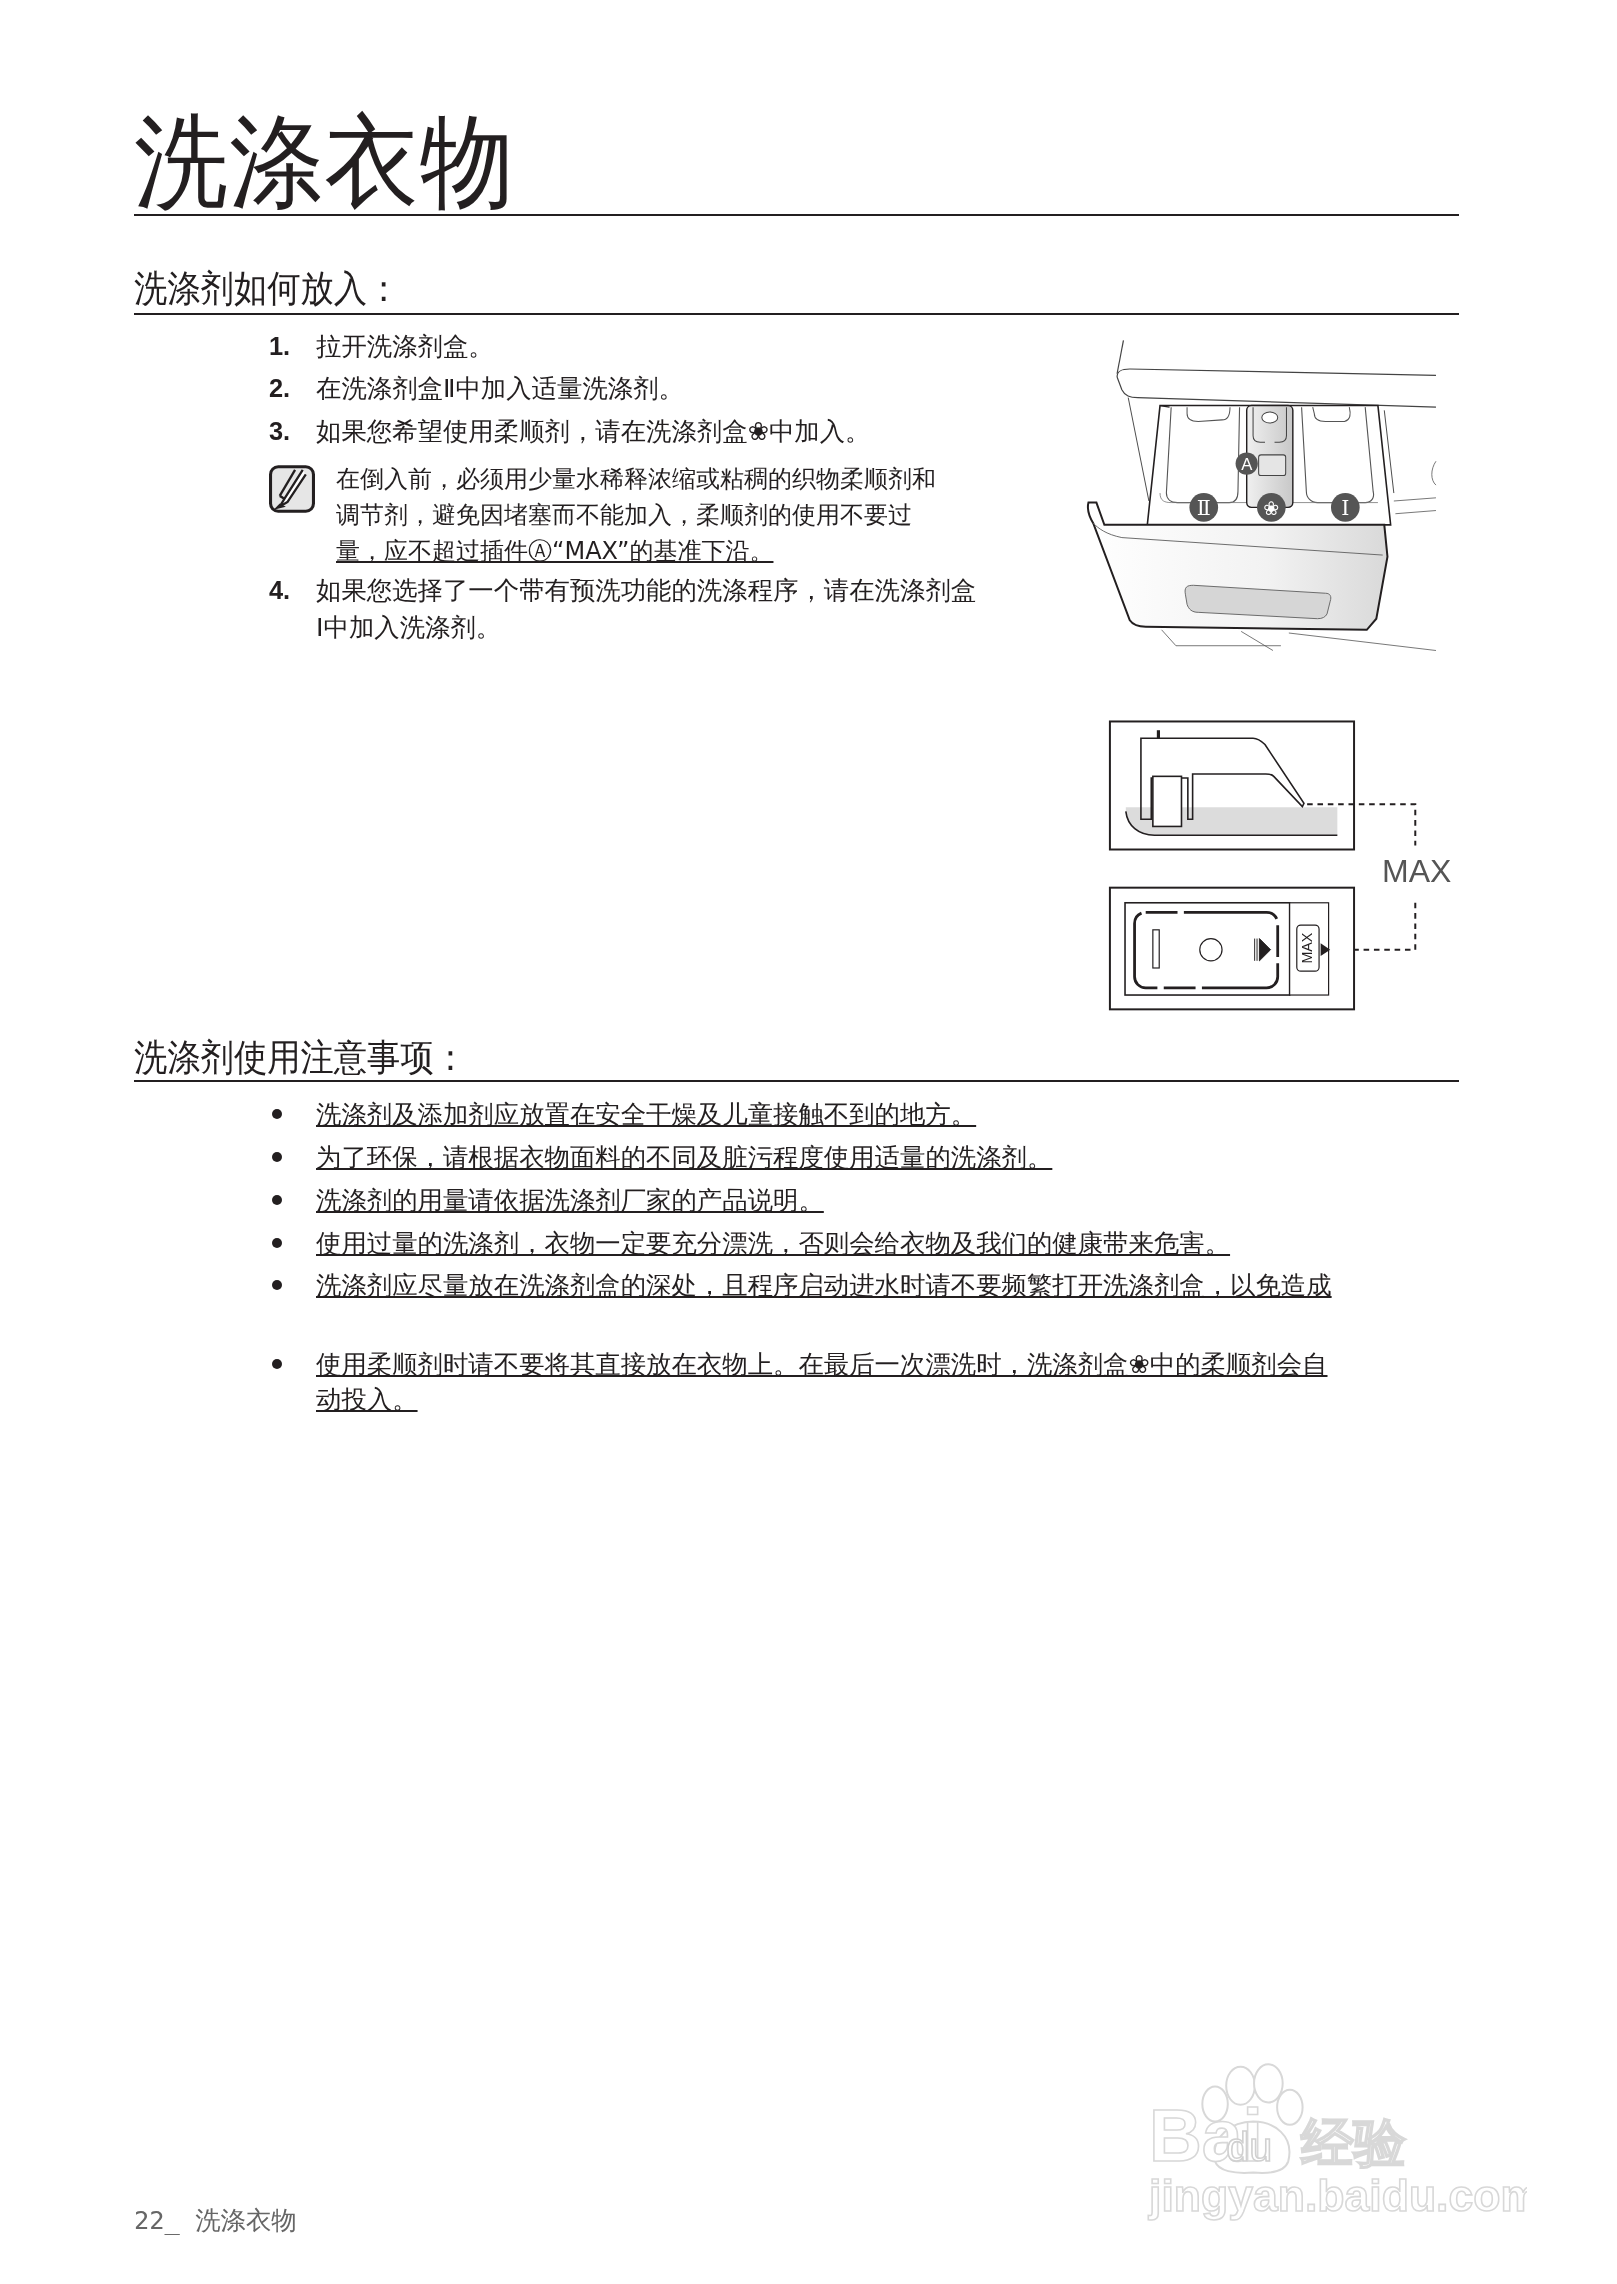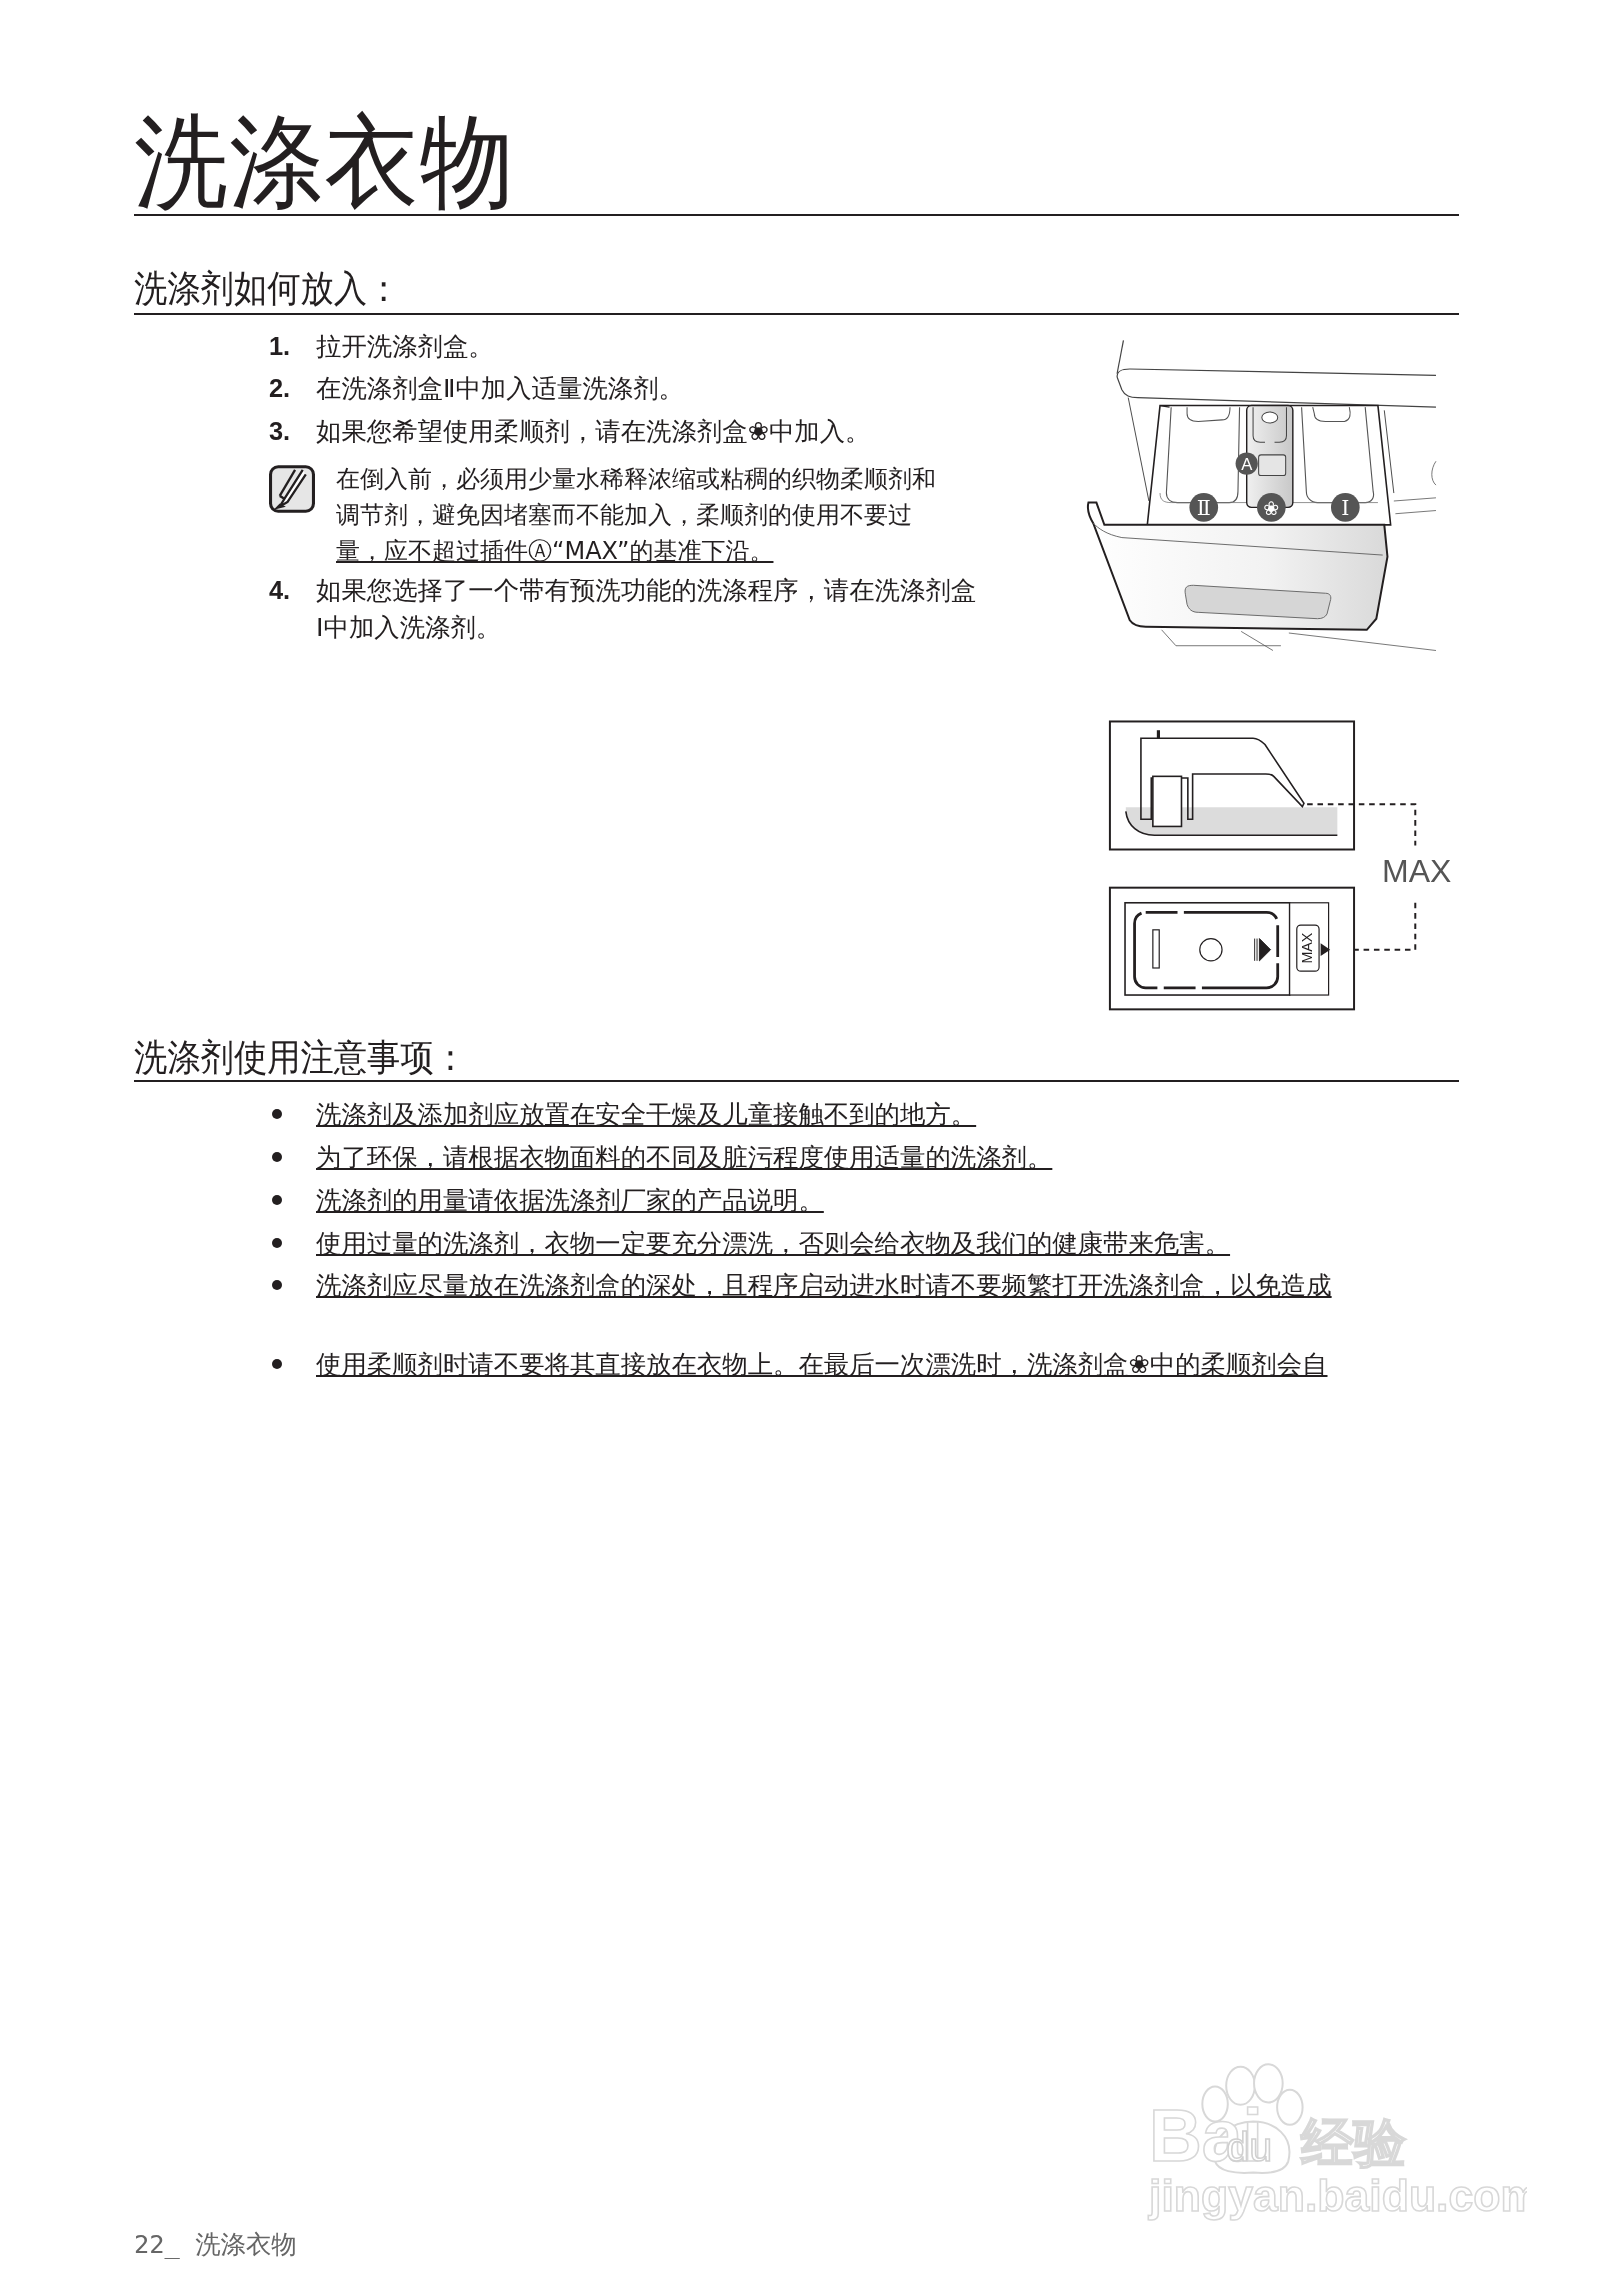--- a/index.html
+++ b/index.html
@@ -13,21 +13,21 @@
   .step .num { position:absolute; left:0; top:0; font-family:"Liberation Sans",sans-serif; font-weight:bold; font-size:25.4px; }
   .step .txt { position:absolute; left:47px; top:0; }
   .step .line { display:block; height:37px; }
   .note { left:269px; top:461px; }
   .note-icon { position:absolute; left:0; top:4px; width:46px; height:48px; }
   .note-text { position:absolute; left:67px; top:0; font-size:24px; line-height:36px; white-space:nowrap; }
   .bullet { left:269px; font-size:25.4px; line-height:35px; white-space:nowrap; }
   .bullet .dot { position:absolute; left:3.2px; top:12px; width:10.3px; height:10.3px; border-radius:50%; background:#231f20; }
   .bullet .txt { position:absolute; left:47px; top:0; }
   .bullet .line { display:block; height:35px;text-decoration:underline; }
-  .footer { left:134px; top:2204px; font-size:25.4px; color:#666666; white-space:nowrap; font-family:"DejaVu Sans Mono","Liberation Mono",monospace;margin-top:24px; }
+  .footer { left:134px; top:2204px; font-size:25.4px; color:#666666; white-space:nowrap; font-family:"DejaVu Sans Mono","Liberation Mono",monospace; }
   .watermark { left:1145px; top:2042px; width:382px; height:183px; }
   .max-label { left:1382px; top:853px; font-size:32px; color:#555555; font-family:"Liberation Sans",sans-serif; }
 </style>
 </head>
 <body>
 
 <div class="abs page-title">洗涤衣物</div>
 <div class="abs rule" style="top:214px;"></div>
 
 <div class="abs section-heading" style="top:266px;">洗涤剂如何放入：</div>
@@ -190,20 +190,21 @@
 <div class="abs bullet" style="top:1268px;">
   <span class="dot"></span>
   <span class="txt">
     <span class="line">洗涤剂应尽量放在洗涤剂盒的深处，且程序启动进水时请不要频繁打开洗涤剂盒，以免造成</span>
   </span>
 </div>
 <div class="abs bullet" style="top:1347px;">
   <span class="dot"></span>
   <span class="txt">
     <span class="line">使用柔顺剂时请不要将其直接放在衣物上。在最后一次漂洗时，洗涤剂盒❀中的柔顺剂会自</span>
+    <span class="line">动投入。</span>
   </span>
 </div>
 
 <svg class="abs watermark" viewBox="0 0 480 230">
   <g fill="#ffffff" stroke="#d8d8d8" stroke-width="2.5">
     <ellipse cx="120" cy="55" rx="18" ry="24"></ellipse>
     <ellipse cx="155" cy="52" rx="18" ry="24"></ellipse>
     <ellipse cx="88" cy="78" rx="16" ry="22"></ellipse>
     <ellipse cx="182" cy="82" rx="16" ry="22"></ellipse>
     <path d="M88 150 C82 118 110 100 136 100 C162 100 188 118 180 150 C176 162 160 166 136 164 C112 166 92 162 88 150 Z"></path>

